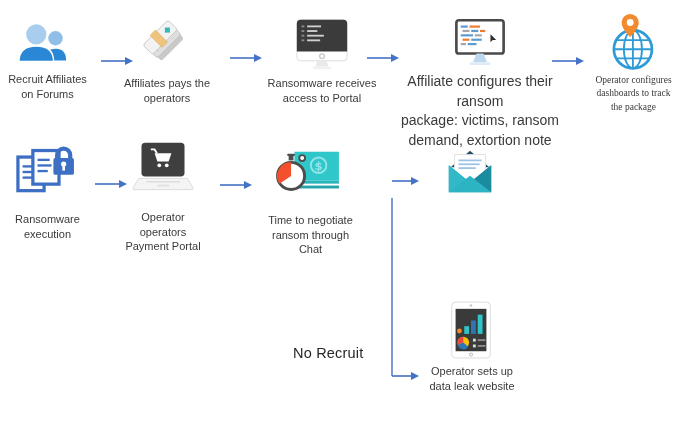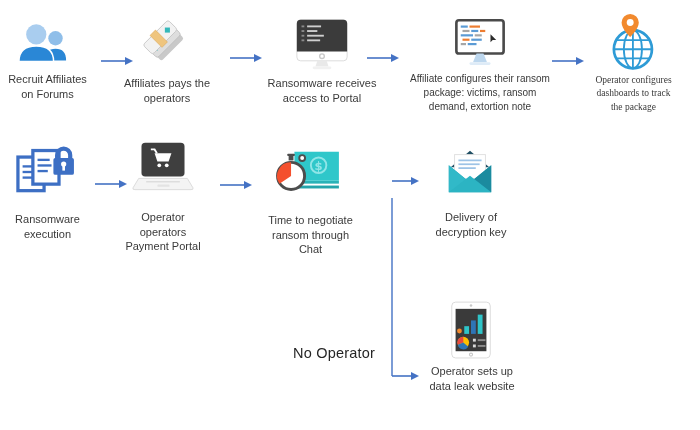--- a/index.html
+++ b/index.html
@@ -5,21 +5,21 @@
   html,body{margin:0;padding:0;background:#fff;}
   .canvas{
     position:relative;width:700px;height:430px;background:#ffffff;overflow:hidden;
     font-family:"Liberation Sans",sans-serif;color:#3a3a3a;margin-top:8px;
   }
   .abs{position:absolute;}
   .label{
     position:absolute;text-align:center;white-space:pre-line;
     font-size:11px;line-height:1.32;color:#3a3a3a;
   }
-  .label.small{font-size:10px;line-height:1.4;}
+  .label.small{font-size:14px;line-height:1.4;}
   .label.small2{font-size:9.5px;line-height:1.4;}
   .branch-label{
     position:absolute;font-size:14.5px;color:#262626;letter-spacing:.2px;
   }
   svg{display:block;}
 </style>
 </head>
 <body>
 
 <div class="canvas">
@@ -204,24 +204,22 @@
   </svg>
 
   <div class="label" style="left:0px;top:204px;width:95px;">Ransomware
 execution</div>
   <div class="label" style="left:113px;top:202px;width:100px;">Operator
 operators
 Payment Portal</div>
   <div class="label" style="left:248px;top:205px;width:125px;">Time to negotiate
 ransom through
 Chat</div>
-  <div class="label" style="left:412px;top:202px;width:118px;">Delivery of
-decryption key</div>
-
-  <div class="branch-label" style="left:293px;top:337px;">No Operator</div>
+
+  <div class="branch-label" style="left:293px;top:337px;">No Recruit</div>
 
   <div class="abs" style="left:445px;top:292px;">
     <svg width="52" height="62" viewBox="0 0 54 64">
       <rect x="7" y="2" width="40" height="58" rx="4" fill="#ffffff" stroke="#DADADA"></rect>
       <circle cx="27" cy="5.5" r="1.3" fill="#C9C9C9"></circle>
       <rect x="11" y="9" width="32" height="44" fill="#3A3A3A"></rect>
       <circle cx="15" cy="32" r="2.5" fill="#F28A2E"></circle>
       <rect x="20" y="27" width="5" height="8" fill="#2EC4C8"></rect>
       <rect x="27" y="21" width="5" height="14" fill="#2E75B6"></rect>
       <rect x="34" y="15" width="5" height="20" fill="#2EC4C8"></rect>

